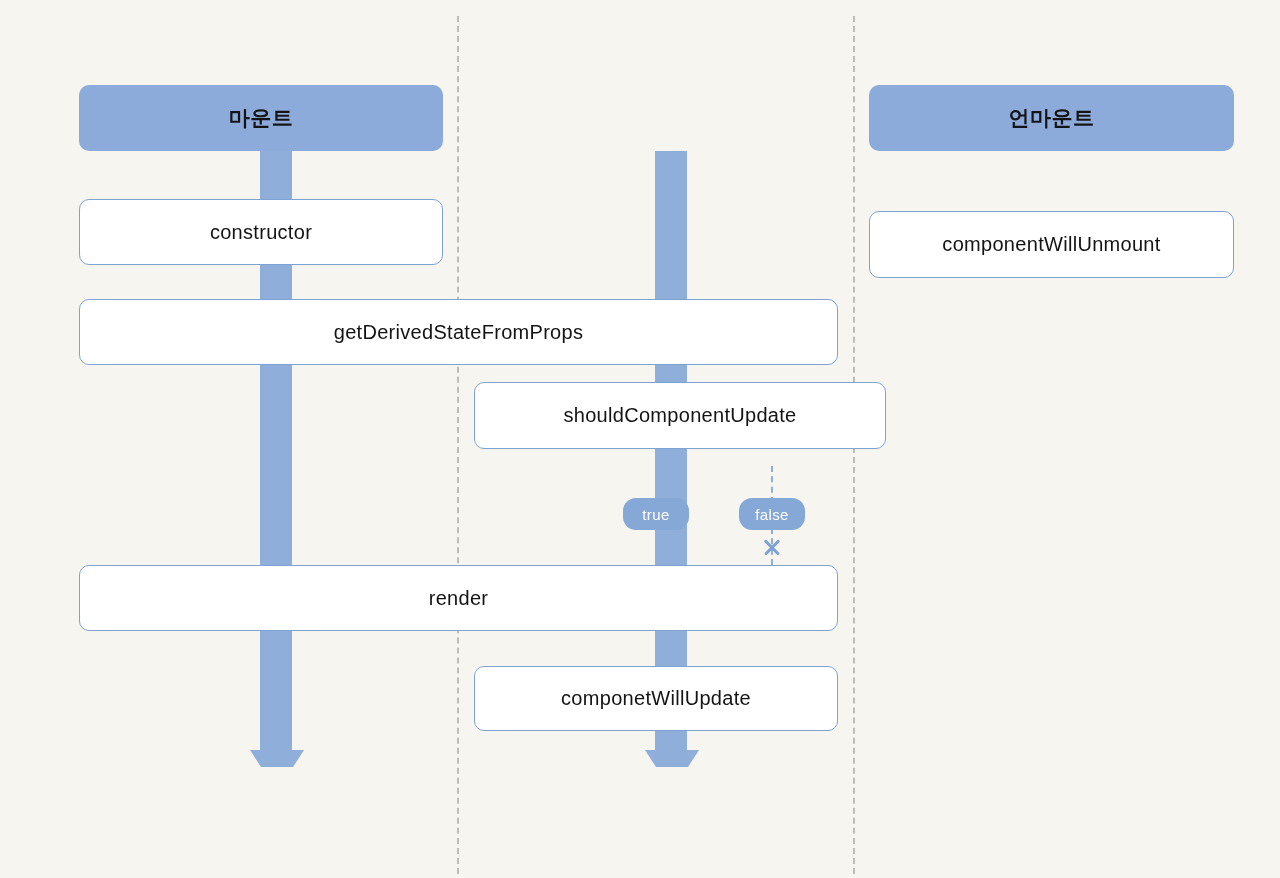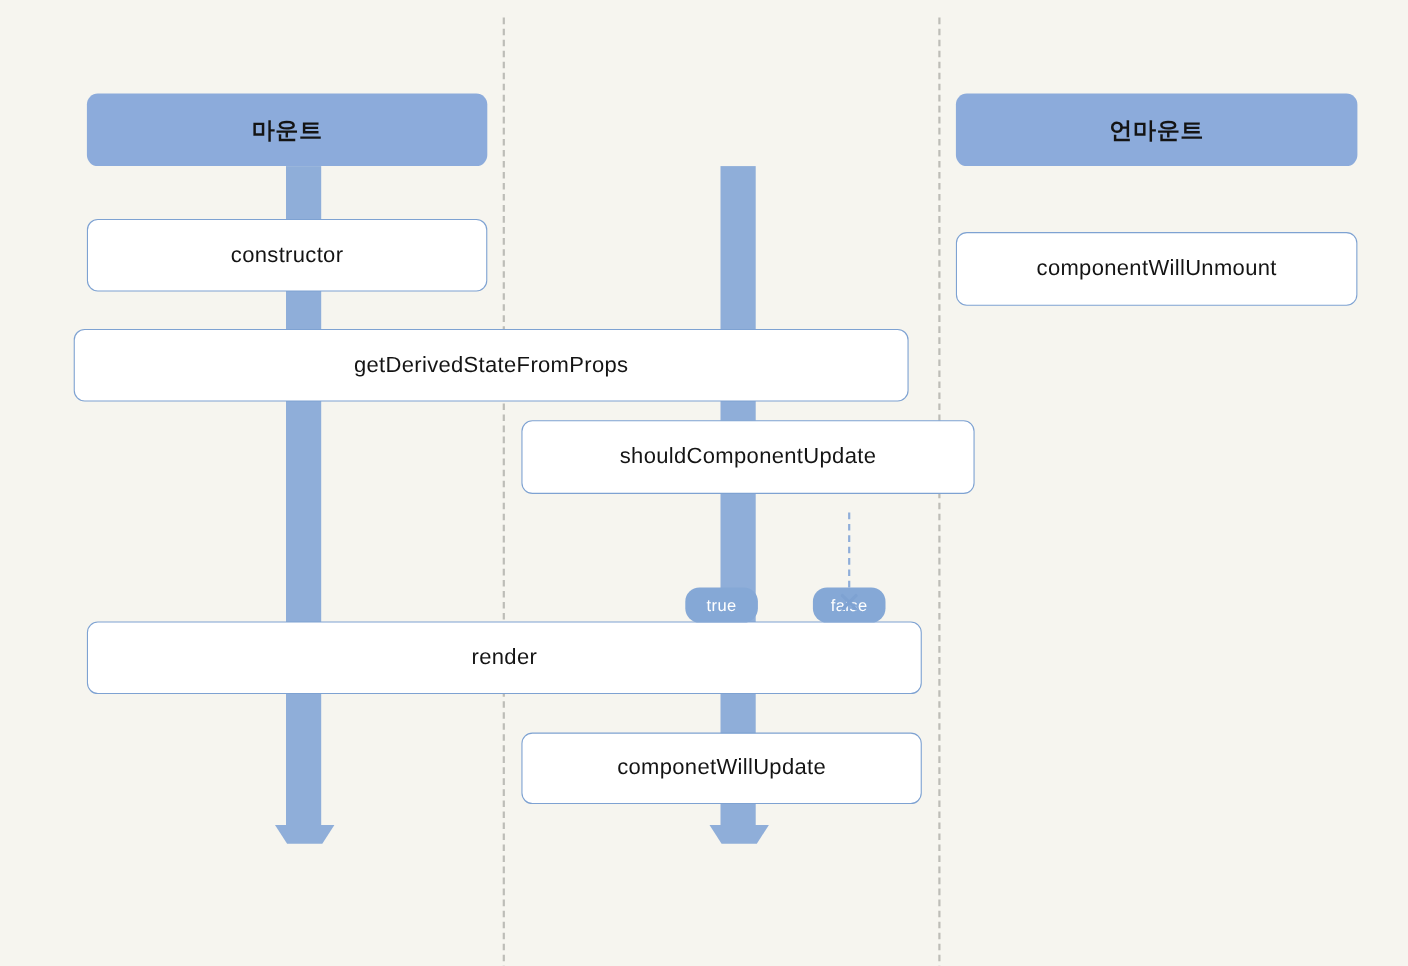--- a/index.html
+++ b/index.html
@@ -69,21 +69,20 @@
 
   
   .pill{
     position:absolute;width:66px;height:26px;
     background:var(--pill-fill);
     border-radius:13px;
     display:flex;align-items:center;justify-content:center;
     font-size:15px;color:#ffffff;
     letter-spacing:.4px;
     z-index:4;
-    margin-top:36px;
   }
 
   
   .xmark{
     position:absolute;width:18px;height:18px;z-index:4;
   }
   .xmark::before,.xmark::after{
     content:"";position:absolute;left:-1px;top:8px;
     width:20px;height:2.5px;background:var(--box-border);
     border-radius:2px;
@@ -107,21 +106,21 @@
   <div class="arrowhead" style="left:234px;top:734px"></div>
   <div class="arrowhead" style="left:629px;top:734px"></div>
 
   <div class="colheader" style="left:63px;top:69px;width:364px">마운트</div>
   <div class="colheader" style="left:853px;top:69px;width:365px">언마운트</div>
 
   <div class="node" style="left:63px;top:183px;width:364px;height:66px">constructor</div>
 
   <div class="node" style="left:853px;top:195px;width:365px;height:67px">componentWillUnmount</div>
 
-  <div class="node" style="left:51px;top:283px;width:759px;height:66px">getDerivedStateFromProps</div>
+  <div class="node" style="left:63px;top:283px;width:759px;height:66px">getDerivedStateFromProps</div>
 
   <div class="node" style="left:458px;top:366px;width:412px;height:67px">shouldComponentUpdate</div>
 
   <div class="node" style="left:63px;top:549px;width:759px;height:66px">render</div>
 
   <div class="node" style="left:458px;top:650px;width:364px;height:65px">componetWillUpdate</div>
 
 
 
   <div class="pill" style="left:607px;top:482px">true</div>

